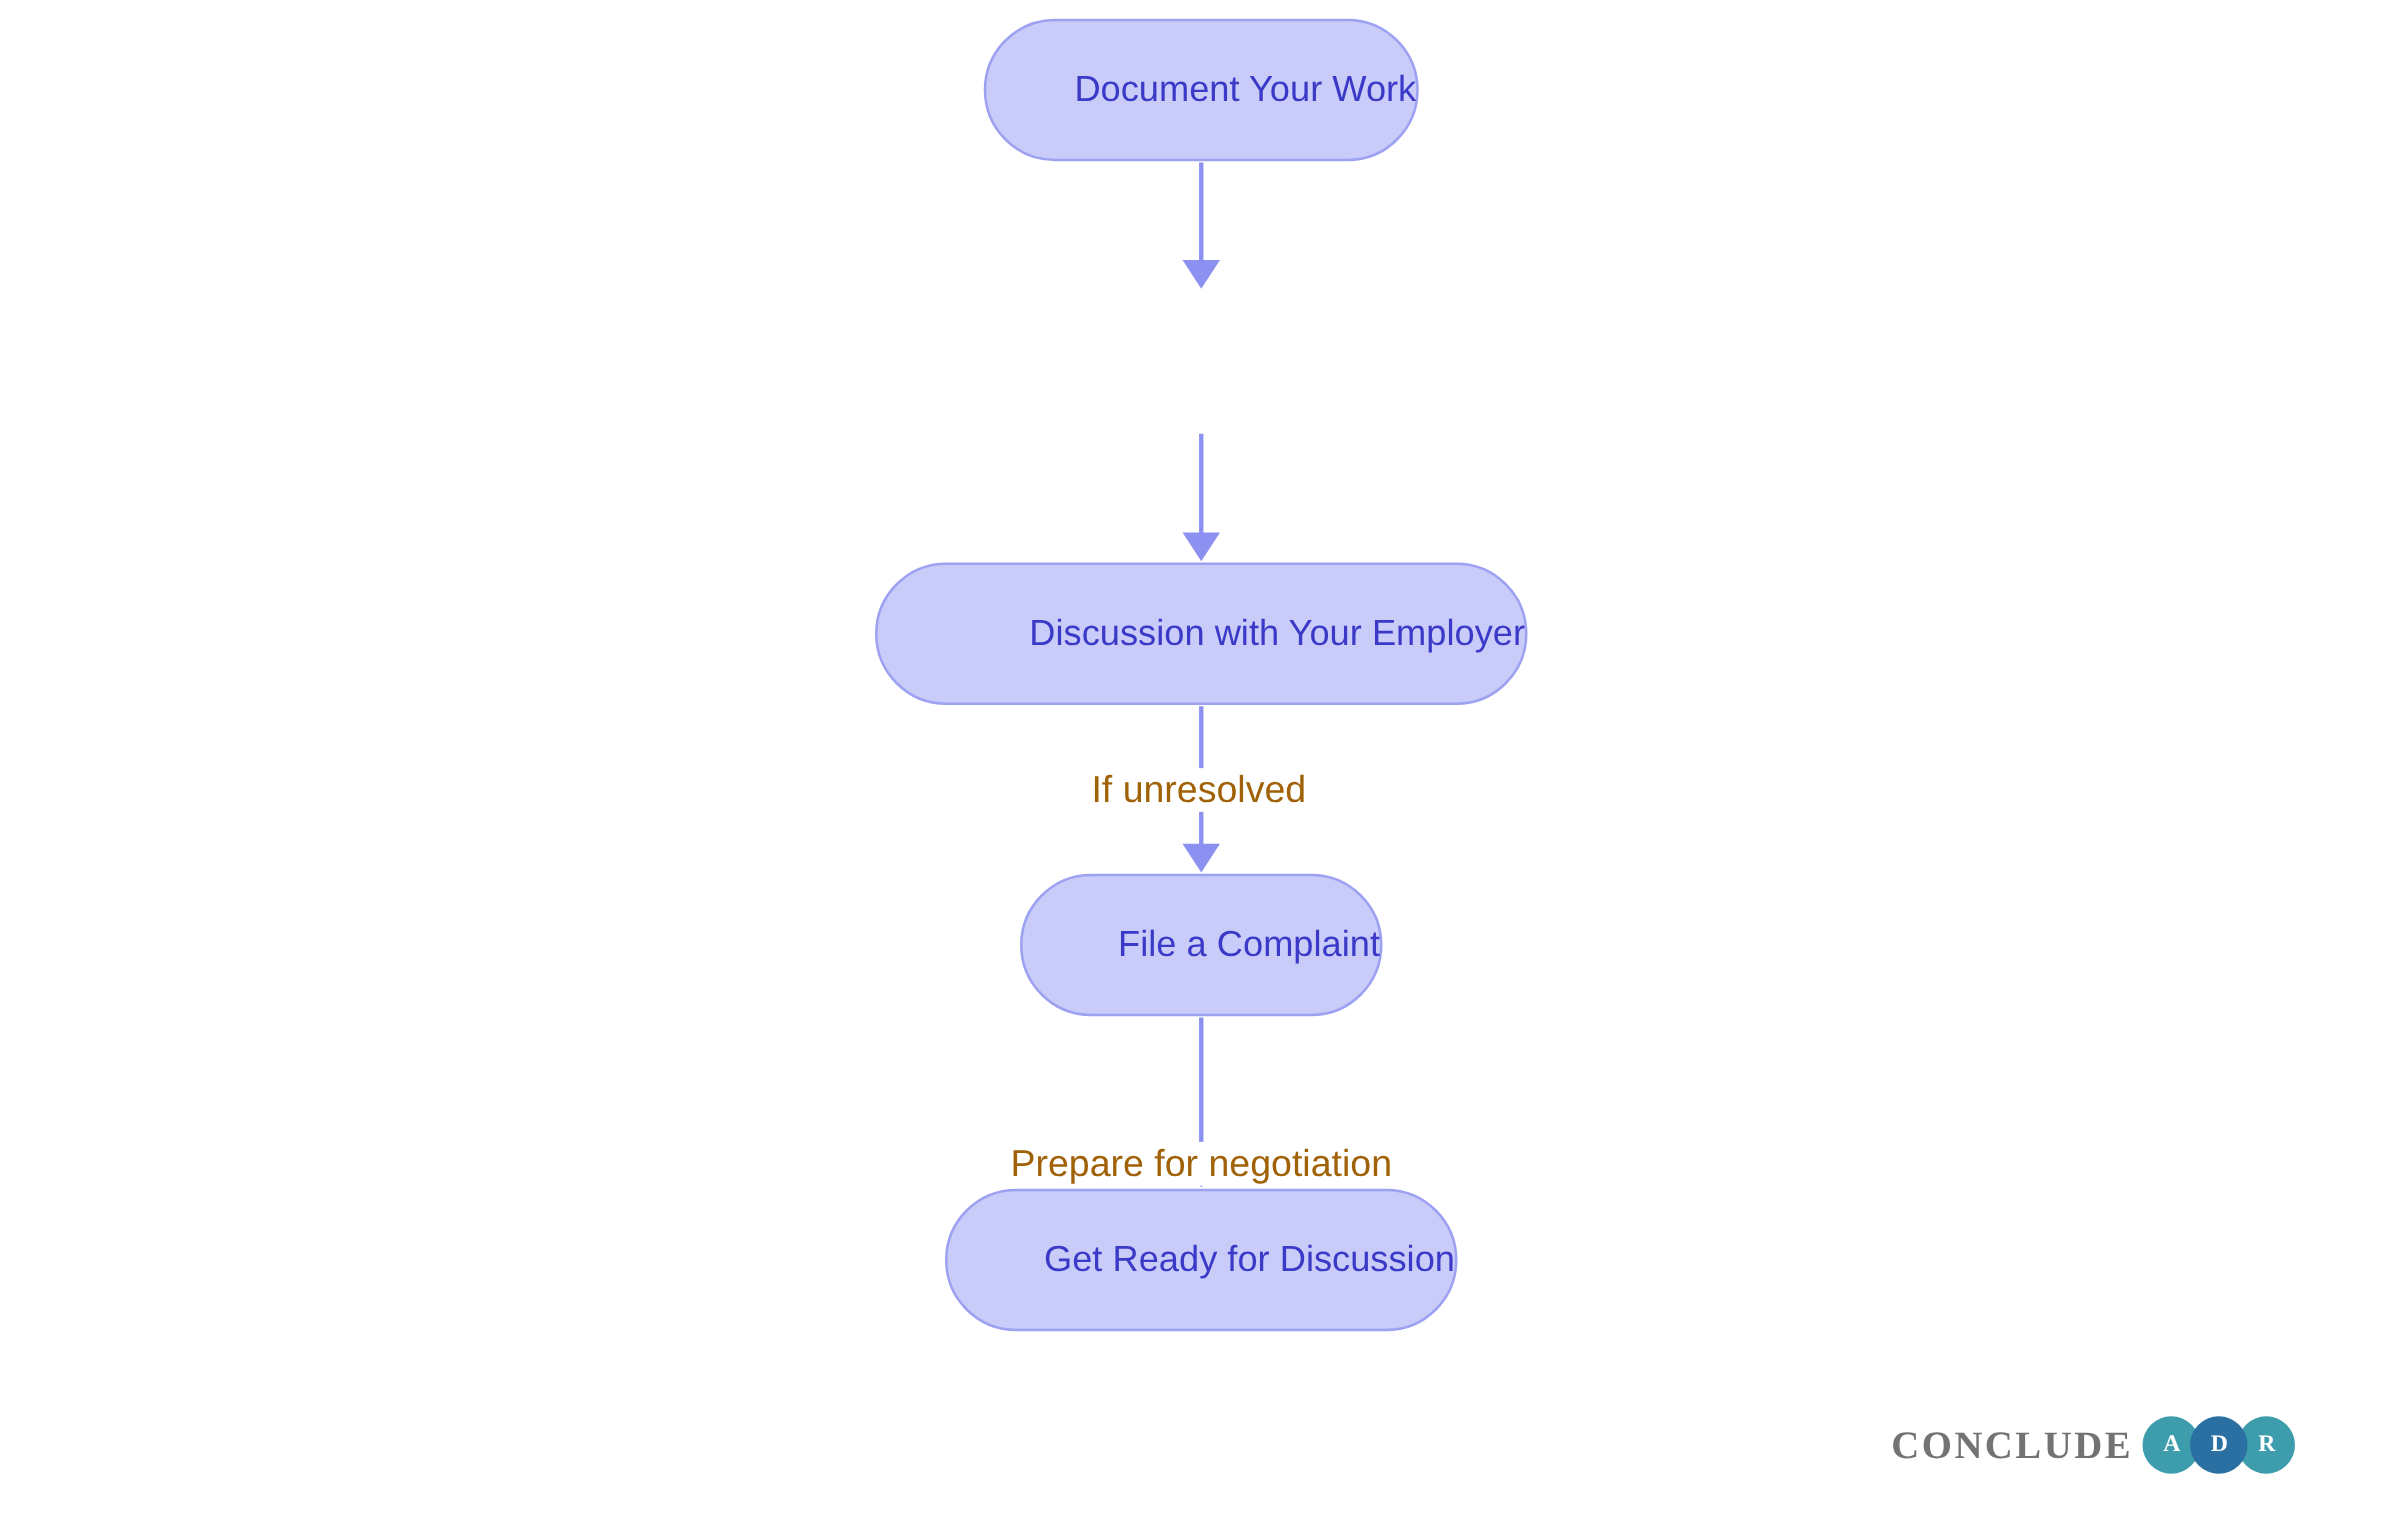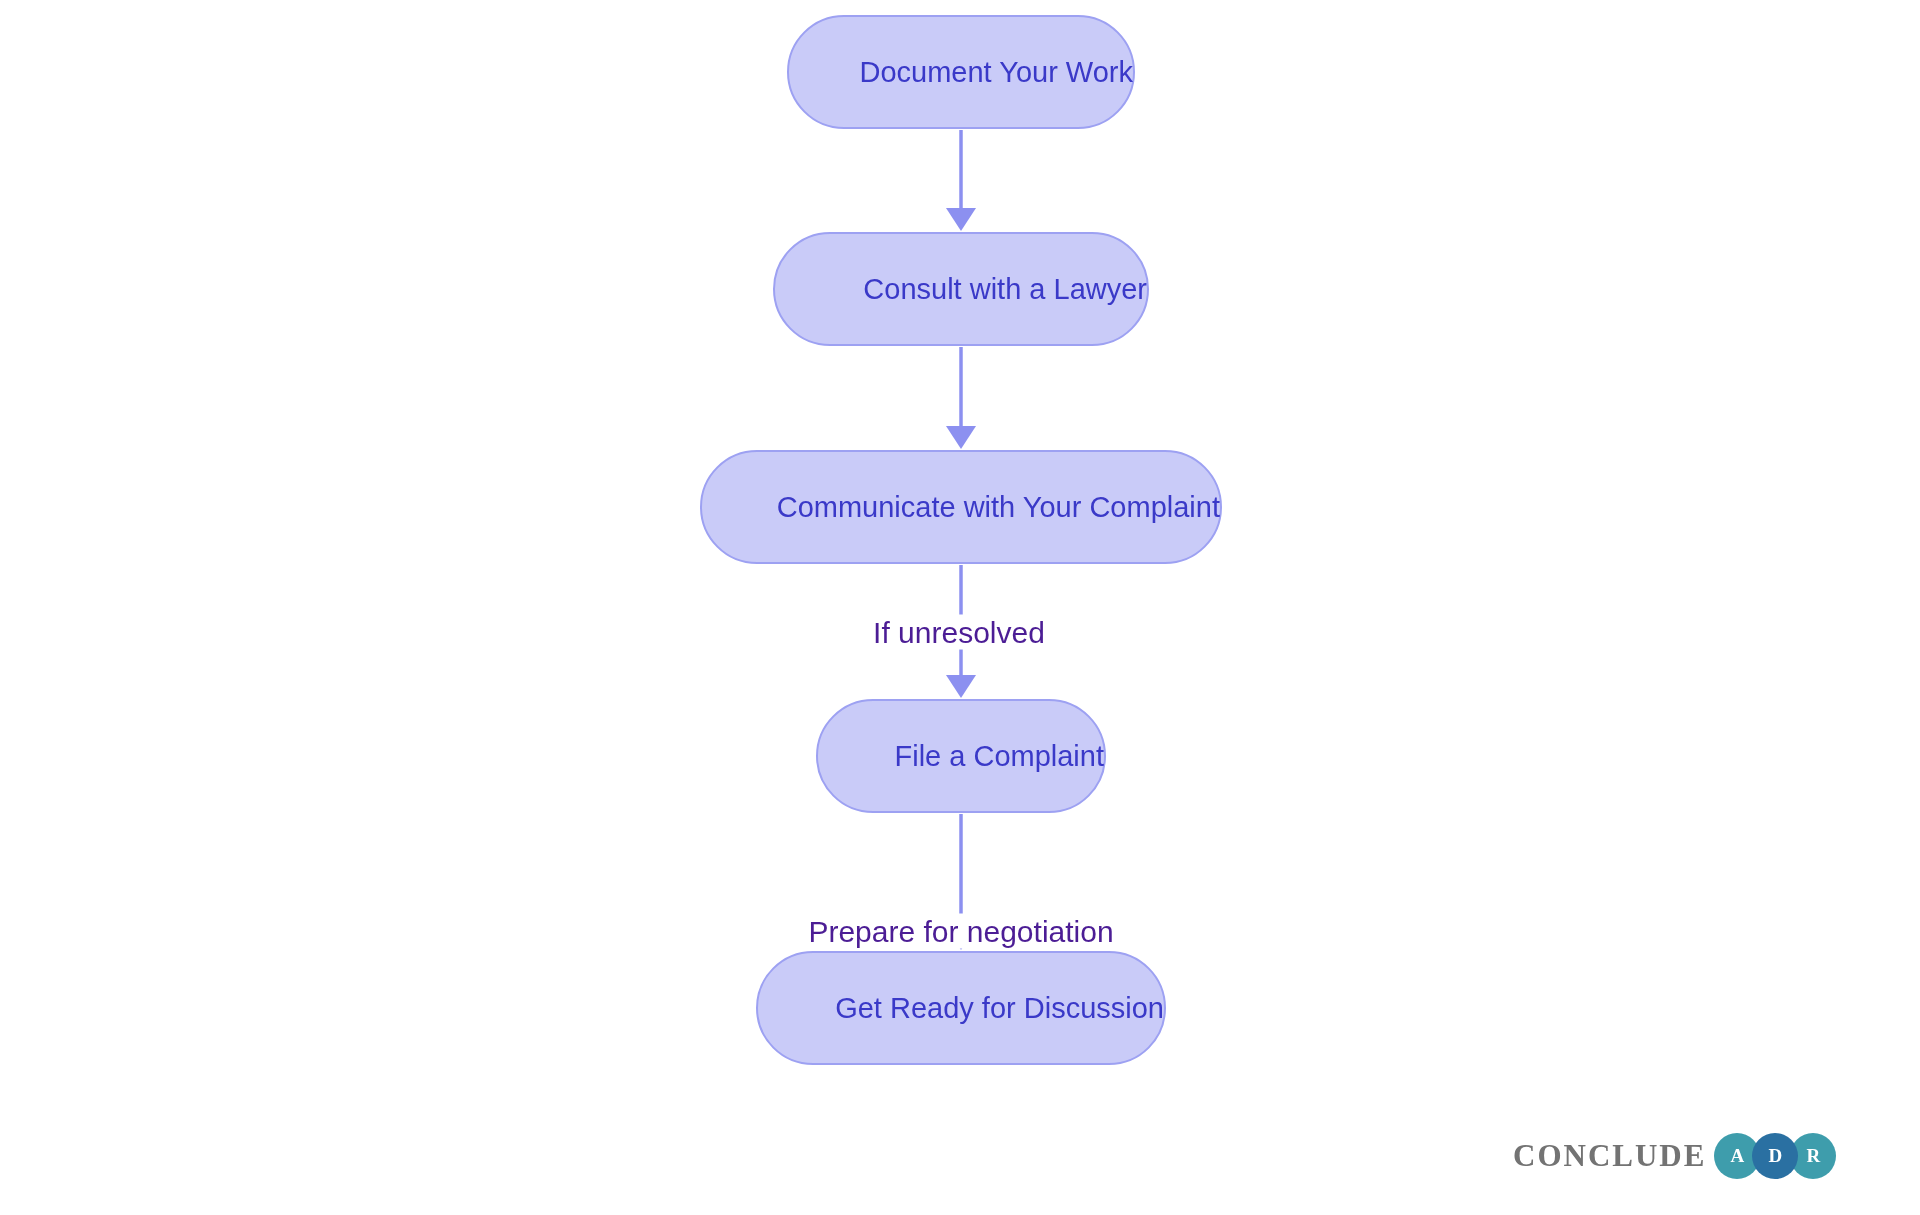--- a/index.html
+++ b/index.html
@@ -34,21 +34,21 @@
     color: #3a39c8;
     font-size: 29px;
     white-space: nowrap;
     text-align: center;
   }
   .edge-label {
     position: absolute;
     z-index: 3;
     transform: translate(-50%, -50%);
     background: #ffffff;
-    color: #4c1d95;
+    color: #a16207;
     font-size: 30px;
     padding: 1px 5px;
     white-space: nowrap;
     line-height: 1.1;
   }
   .logo {
     position: absolute;
     z-index: 2;
     left: 1513px;
     top: 1133px;
@@ -102,26 +102,23 @@
     <polygon points="946,675 976,675 961,698" fill="#8c90f0"></polygon>
 
     <line x1="961" y1="814" x2="961" y2="929" stroke="#8c90f0" stroke-width="3.5"></line>
     <polygon points="946,927 976,927 961,950" fill="#8c90f0"></polygon>
   </svg>
 
   <div class="node" style="left:787px; top:15px; width:348px; height:114px;">
     <span>Document Your Work</span>
   </div>
 
-  <div class="node" style="left:773px; top:232px; width:376px; height:114px;">
-    <span>Consult with a Lawyer</span>
-  </div>
 
   <div class="node" style="left:700px; top:450px; width:522px; height:114px;">
-    <span>Communicate with Your Complaint</span>
+    <span>Discussion with Your Employer</span>
   </div>
 
   <div class="node" style="left:816px; top:699px; width:290px; height:114px;">
     <span>File a Complaint</span>
   </div>
 
   <div class="node" style="left:756px; top:951px; width:410px; height:114px;">
     <span>Get Ready for Discussion</span>
   </div>
 

